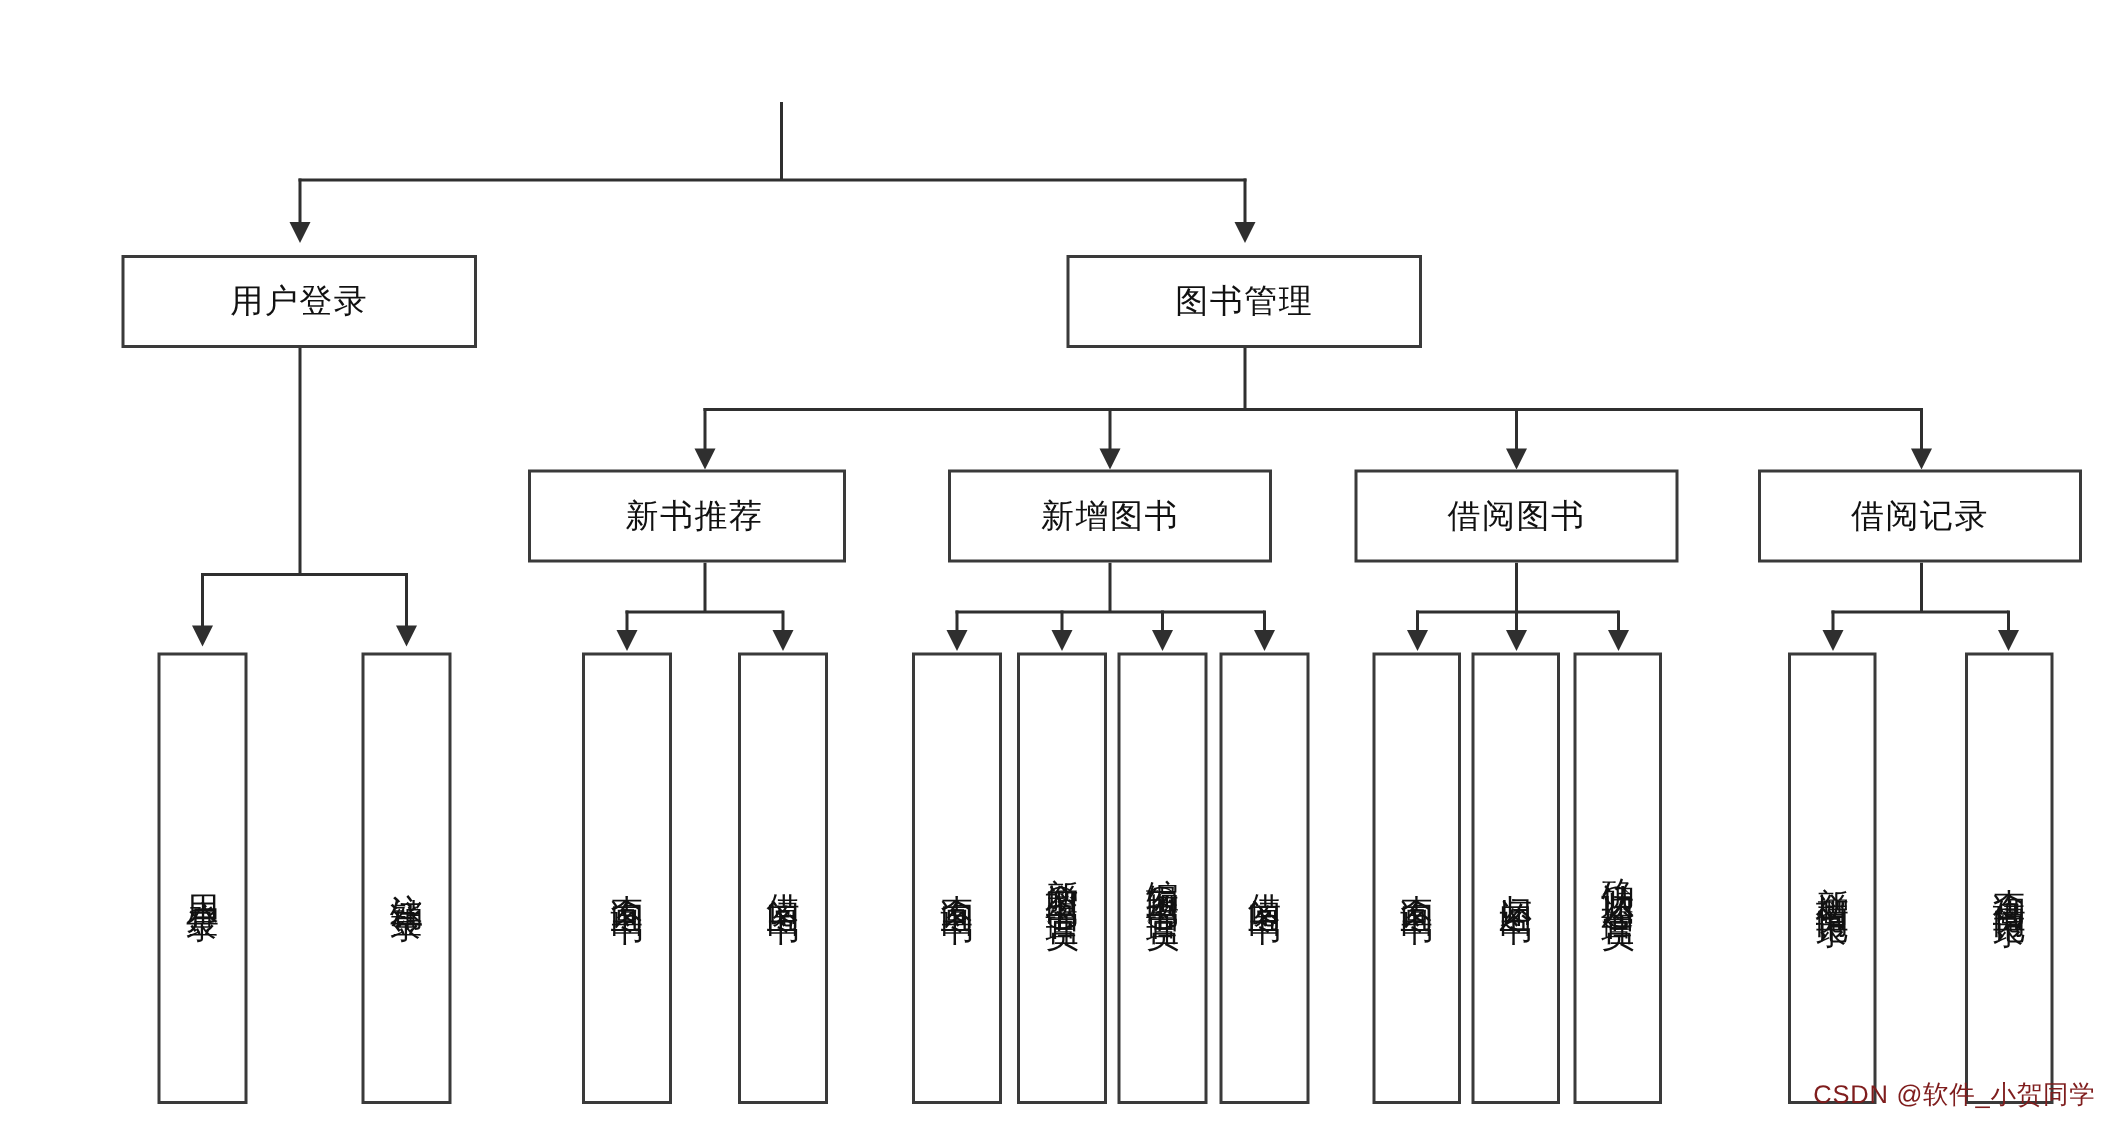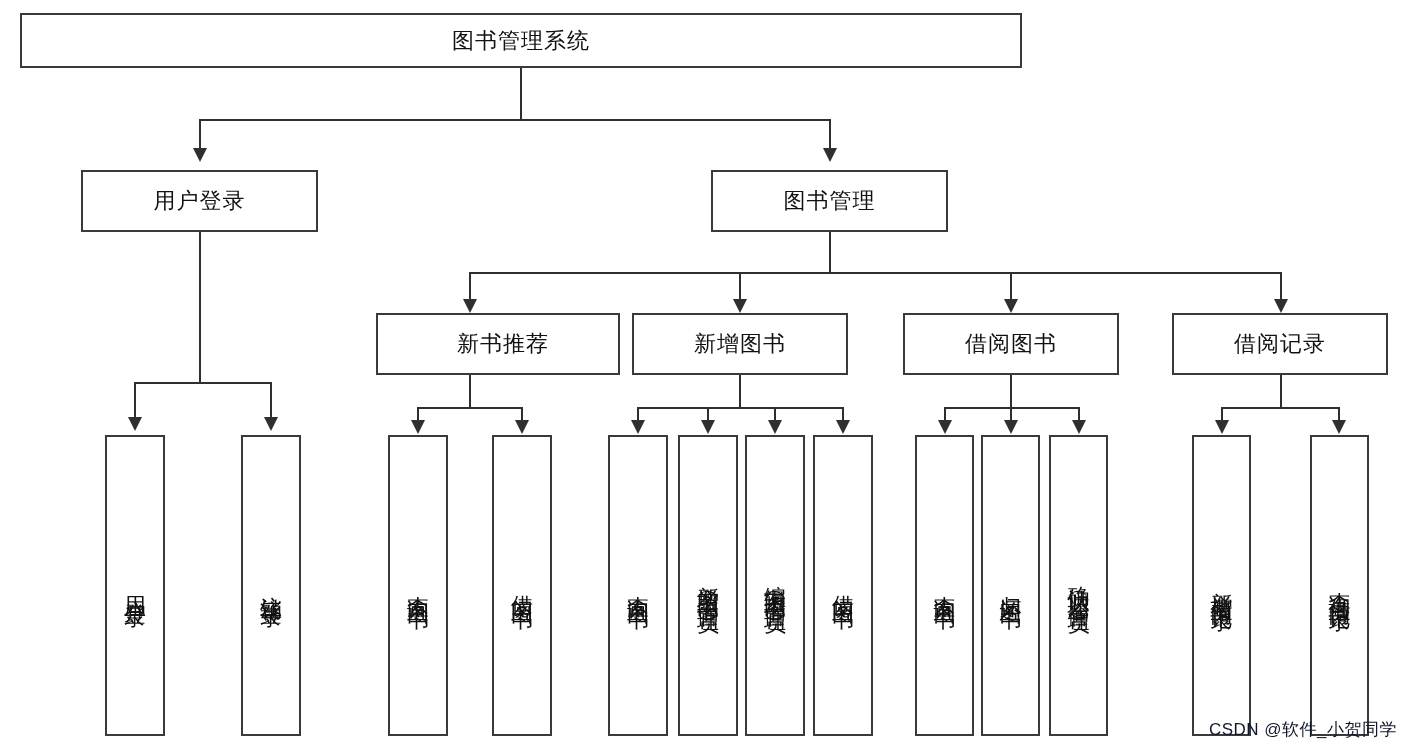--- a/index.html
+++ b/index.html
@@ -58,34 +58,31 @@
     border-right:7px solid transparent;
     border-top:14px solid #2f2f2f;
     z-index:2;
   }
 
   
   #watermark{
     position:absolute;
     right:8px;bottom:6px;
     font-size:17px;
-    color:#0f172a;
+    color:#7f1d1d;
     letter-spacing:0.5px;
     z-index:9;
     white-space:nowrap;
   }
 </style>
 </head>
 <body>
 
 <div id="canvas">
 
-  <div class="node h-node" style="left:20px;top:13px;width:1002px;height:55px;">
-    <span class="lbl">图书管理系统</span>
-  </div>
 
   <div class="vline" style="left:520px;top:68px;height:52px;"></div>
 
   <div class="hline" style="left:199px;top:119px;width:632px;"></div>
 
   <div class="vline" style="left:199px;top:119px;height:30px;"></div>
   <div class="arrow" style="left:193px;top:148px;"></div>
   <div class="vline" style="left:829px;top:119px;height:30px;"></div>
   <div class="arrow" style="left:823px;top:148px;"></div>
 
@@ -107,21 +104,21 @@
   <div class="hline" style="left:469px;top:272px;width:811px;"></div>
   <div class="vline" style="left:469px;top:272px;height:28px;"></div>
   <div class="arrow" style="left:463px;top:299px;"></div>
   <div class="vline" style="left:739px;top:272px;height:28px;"></div>
   <div class="arrow" style="left:733px;top:299px;"></div>
   <div class="vline" style="left:1010px;top:272px;height:28px;"></div>
   <div class="arrow" style="left:1004px;top:299px;"></div>
   <div class="vline" style="left:1280px;top:272px;height:28px;"></div>
   <div class="arrow" style="left:1274px;top:299px;"></div>
 
-  <div class="node h-node" style="left:376px;top:313px;width:244px;height:62px;padding-left:10px;">
+  <div class="node h-node" style="left:352px;top:313px;width:212px;height:62px;padding-left:10px;">
     <span class="lbl">新书推荐</span>
   </div>
   <div class="node h-node" style="left:632px;top:313px;width:216px;height:62px;">
     <span class="lbl">新增图书</span>
   </div>
   <div class="node h-node" style="left:903px;top:313px;width:216px;height:62px;">
     <span class="lbl">借阅图书</span>
   </div>
   <div class="node h-node" style="left:1172px;top:313px;width:216px;height:62px;">
     <span class="lbl">借阅记录</span>

